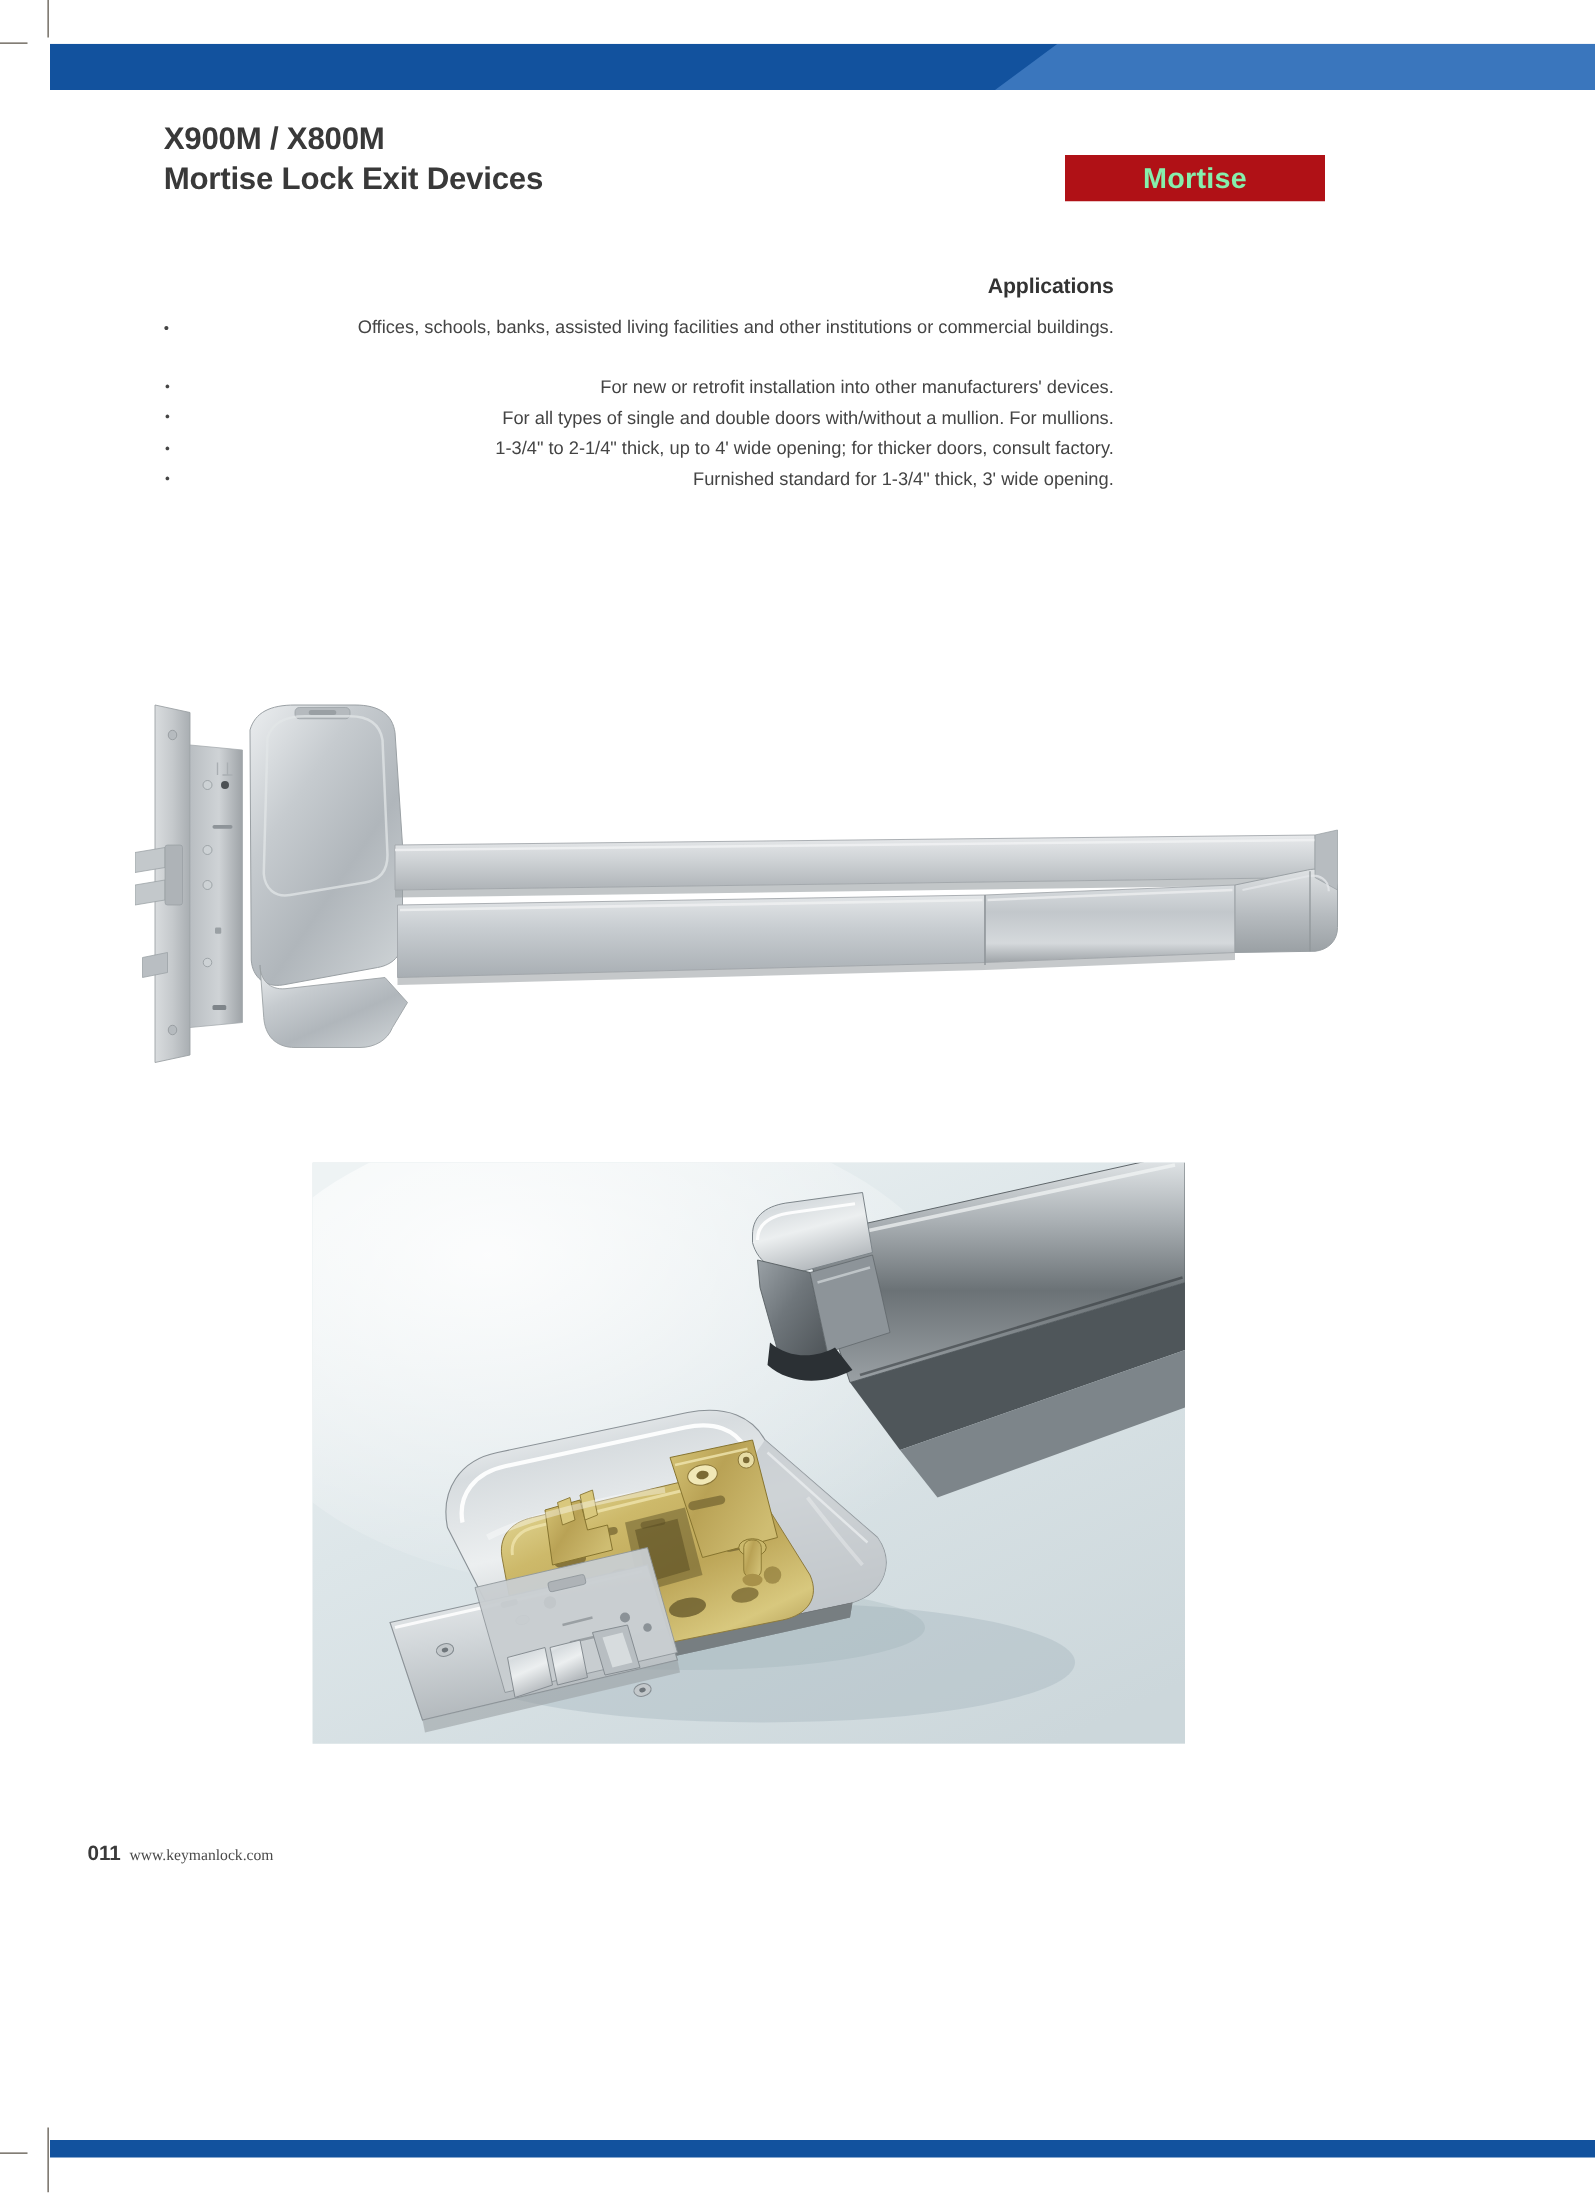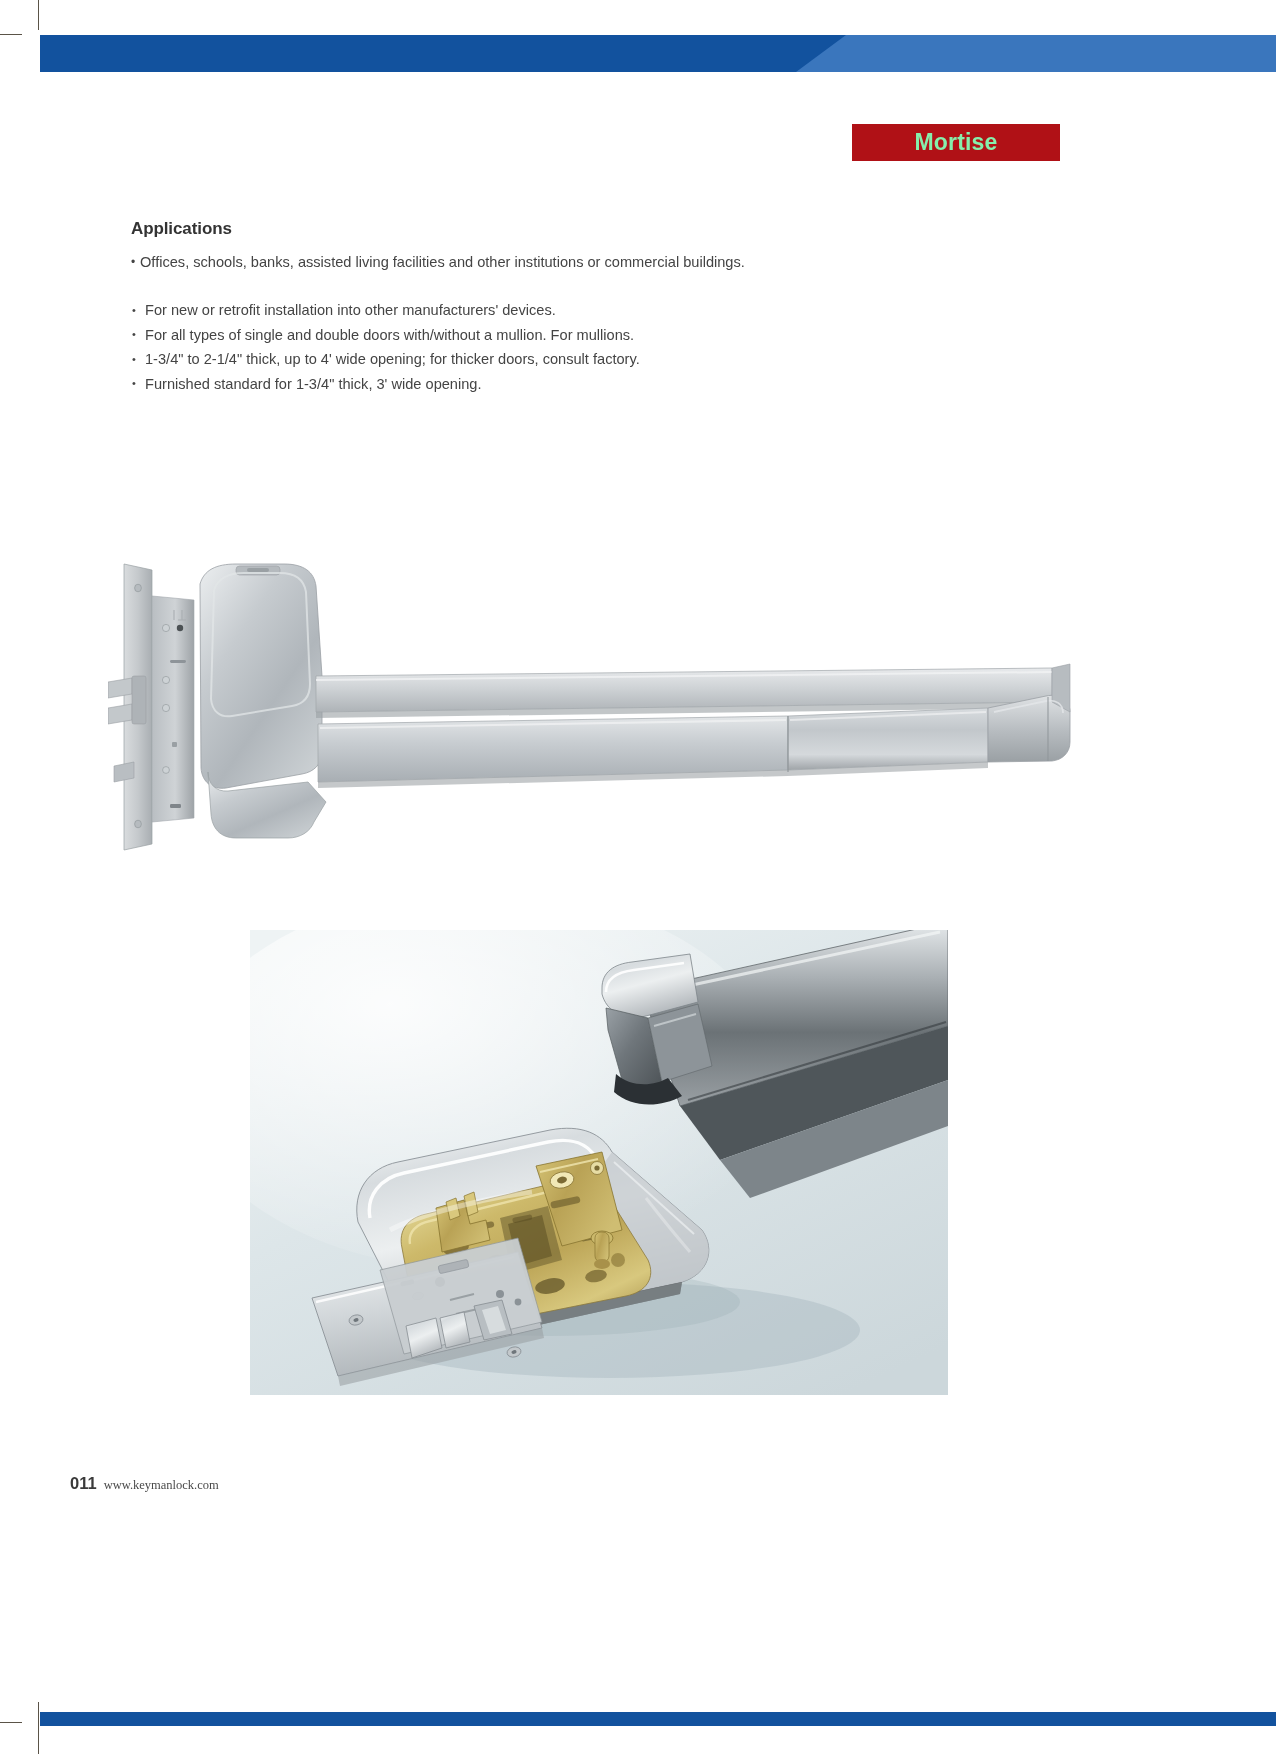--- a/index.html
+++ b/index.html
@@ -98,20 +98,21 @@
     align-items: center;
     justify-content: center;
     letter-spacing: 0.2px;
   }
 
   
   .section {
     position: absolute;
     left: 131px;
     width: 760px;
+    text-align: right;
   }
   .section-applications { top: 219px; }
   .section-doors        { top: 298px; }
 
   .section-heading {
     font-size: 17px;
     font-weight: bold;
     color: #333333;
     letter-spacing: -0.1px;
     margin: 0 0 11px 0;
@@ -194,20 +195,22 @@
 <div class="crop-mark crop-v-bottom"></div>
 <div class="crop-mark crop-h-top"></div>
 <div class="crop-mark crop-h-bottom"></div>
 
 <div class="header-band">
   <div class="header-band-dark"></div>
   <div class="header-band-light"></div>
 </div>
 
 <div class="title-block">
+  <div class="title-line">X900M / X800M</div>
+  <div class="title-line">Mortise Lock Exit Devices</div>
 </div>
 
 <div class="mortise-badge">
   <span>Mortise</span>
 </div>
 
 <div class="section section-applications">
   <div class="section-heading">Applications</div>
   <ul class="bullet-list">
     <li class="bullet-item bullet-tight">Offices, schools, banks, assisted living facilities and other institutions or commercial buildings.</li>

